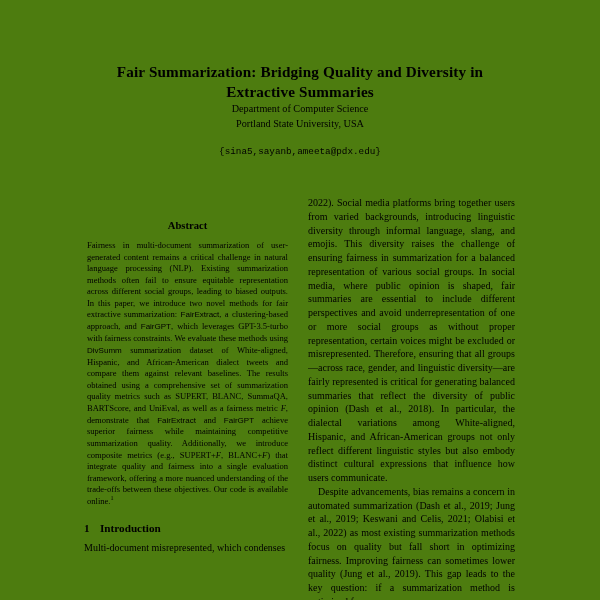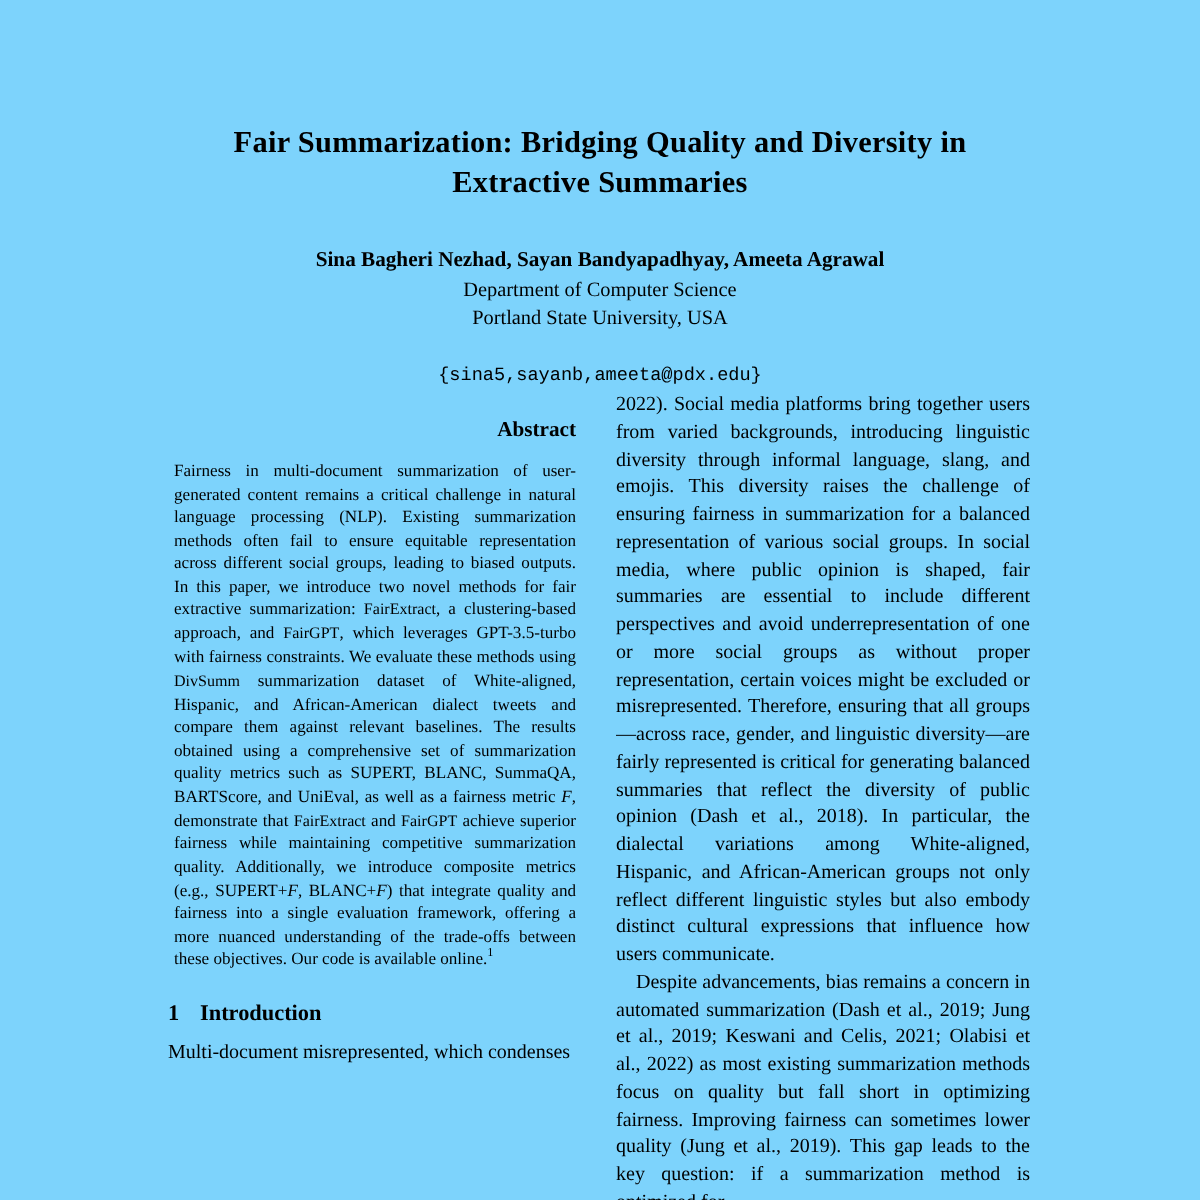--- a/index.html
+++ b/index.html
@@ -15,21 +15,21 @@
     font-family: "Liberation Serif", "DejaVu Serif", serif;
     color: #000000;
     -webkit-font-smoothing: antialiased;
   }
   .page {
     position: relative;
     width: 600px;
     height: 600px;
     box-sizing: border-box;
     padding: 0;
-    background: #7dd3fc;
+    background: #4d7c0f;
     overflow: hidden;
   }
 
   
   .header {
     padding: 62px 84px 0 84px;
     text-align: center;
   }
   .paper-title {
     font-size: 15.2px;
@@ -69,24 +69,24 @@
   .col {
     width: 207px;
     overflow: hidden;
   }
 
   
   .abstract-wrap {
     padding: 0 3px;
   }
   .abstract-heading {
-    text-align: right;
+    text-align: center;
     font-size: 10.6px;
     font-weight: bold;
-    margin: 14px 0 9px 0;
+    margin: 24px 0 9px 0;
   }
   .abstract-body {
     font-size: 8.55px;
     line-height: 1.355;
     text-align: justify;
     text-justify: inter-word;
     hyphens: manual;
   }
 
   
@@ -111,40 +111,39 @@
     margin: 0;
   }
   .body-text + .body-text {
     text-indent: 10px;
   }
   .col-right .body-text:first-child {
     text-indent: 0;
   }
 
   .mono {
-    font-family: Liberation Serif, serif;
+    font-family: Liberation Sans, sans-serif;
     font-size: 0.94em;
   }
   .ital {
     font-style: italic;
   }
   sup.fn {
     font-size: 0.72em;
     vertical-align: super;
     line-height: 0;
   }
 </style>
 </head>
 <body>
 
 <div class="page">
 
   <div class="header">
     <h1 class="paper-title">Fair Summarization: Bridging Quality and Diversity in Extractive Summaries</h1>
-    <div class="authors">Sina Bagheri Nezhad, Sayan Bandyapadhyay, Ameeta Agrawal</div>
     <div class="affil-line">Department of Computer Science</div>
     <div class="affil-line">Portland State University, USA</div>
     <div class="email-line">{sina5,sayanb,ameeta@pdx.edu}</div>
   </div>
 
   <div class="columns">
 
     <div class="col col-left">
 
       <div class="abstract-wrap">

